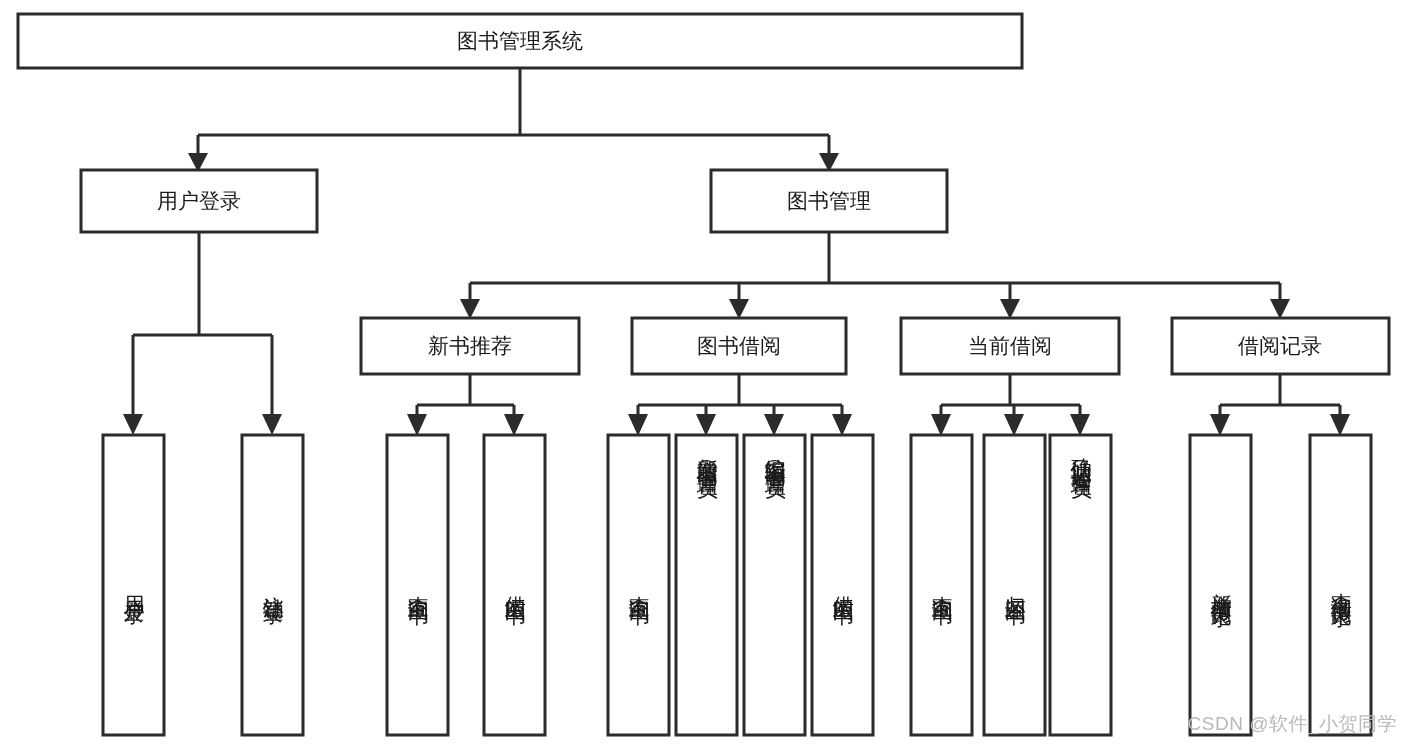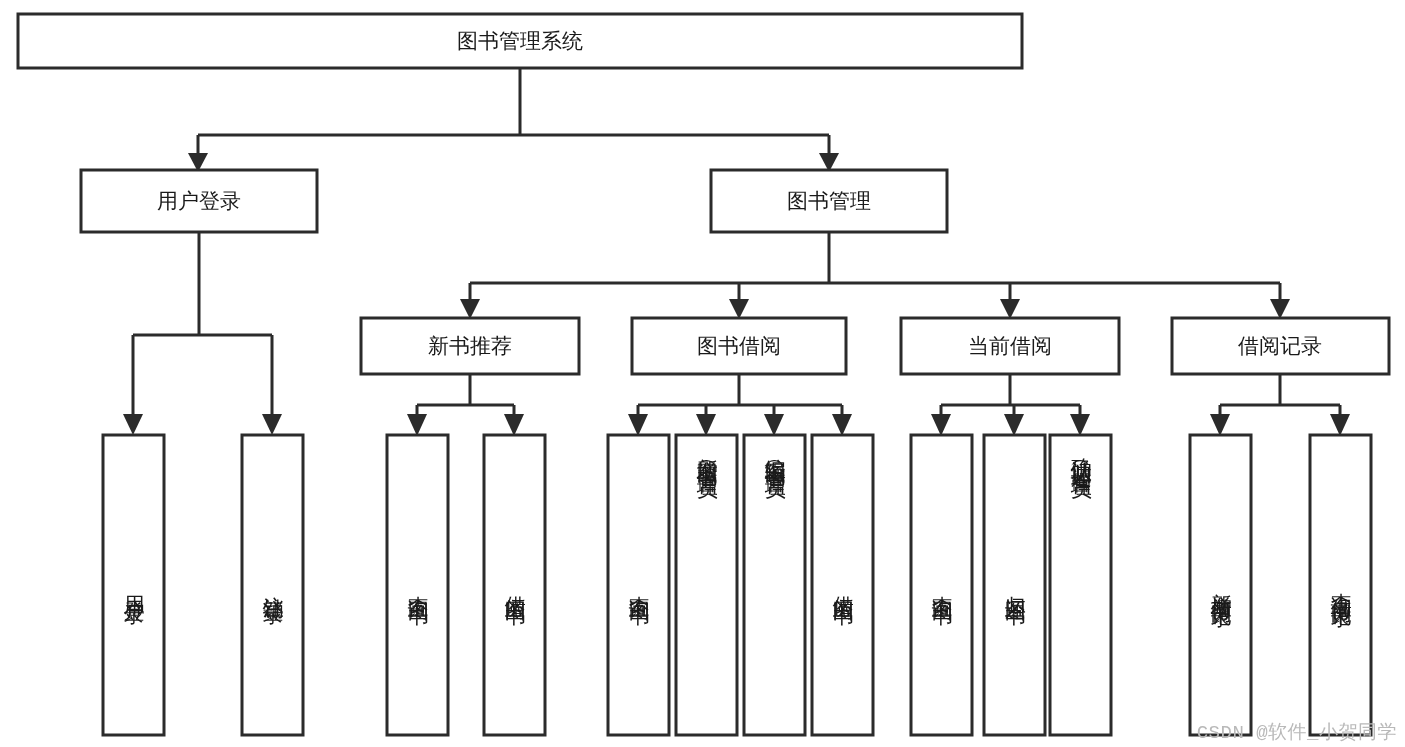--- a/index.html
+++ b/index.html
@@ -62,22 +62,22 @@
     font-family: "DejaVu Sans", "Liberation Sans", sans-serif;
     font-size: 21px;
     line-height: 1.12;
     color: #1a1a1a;
     letter-spacing: 3px;
     white-space: nowrap;
   }
   .watermark {
     position: absolute;
     right: 8px;
-    bottom: 2px;
-    font-family: Liberation Mono, monospace;
+    bottom: 10px;
+    font-family: Liberation Sans, sans-serif;
     font-size: 19px;
     color: #b9b9b9;
     white-space: nowrap;
     letter-spacing: 0.5px;
   }
 </style>
 </head>
 <body>
 
 <div id="diagram-root">

